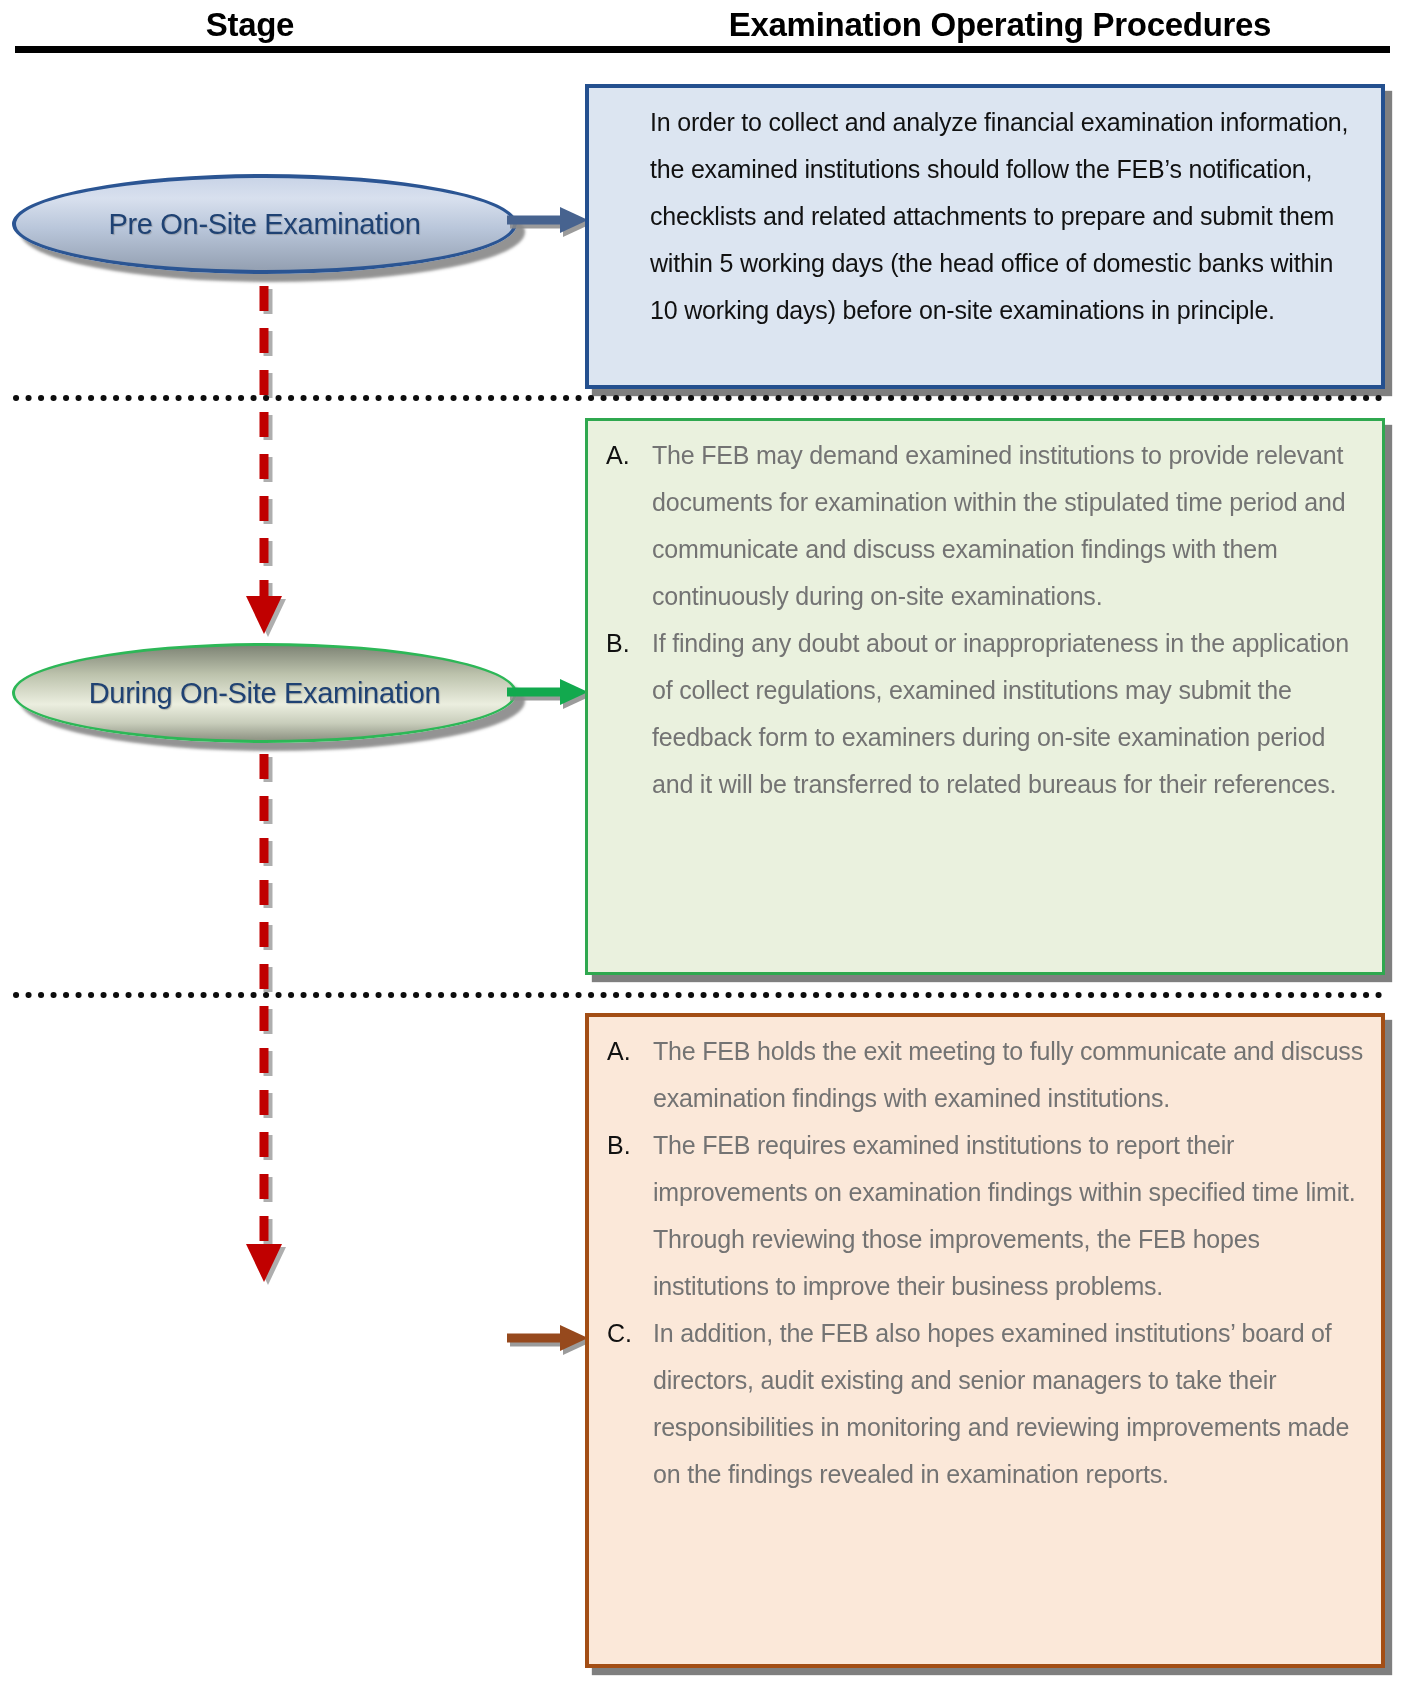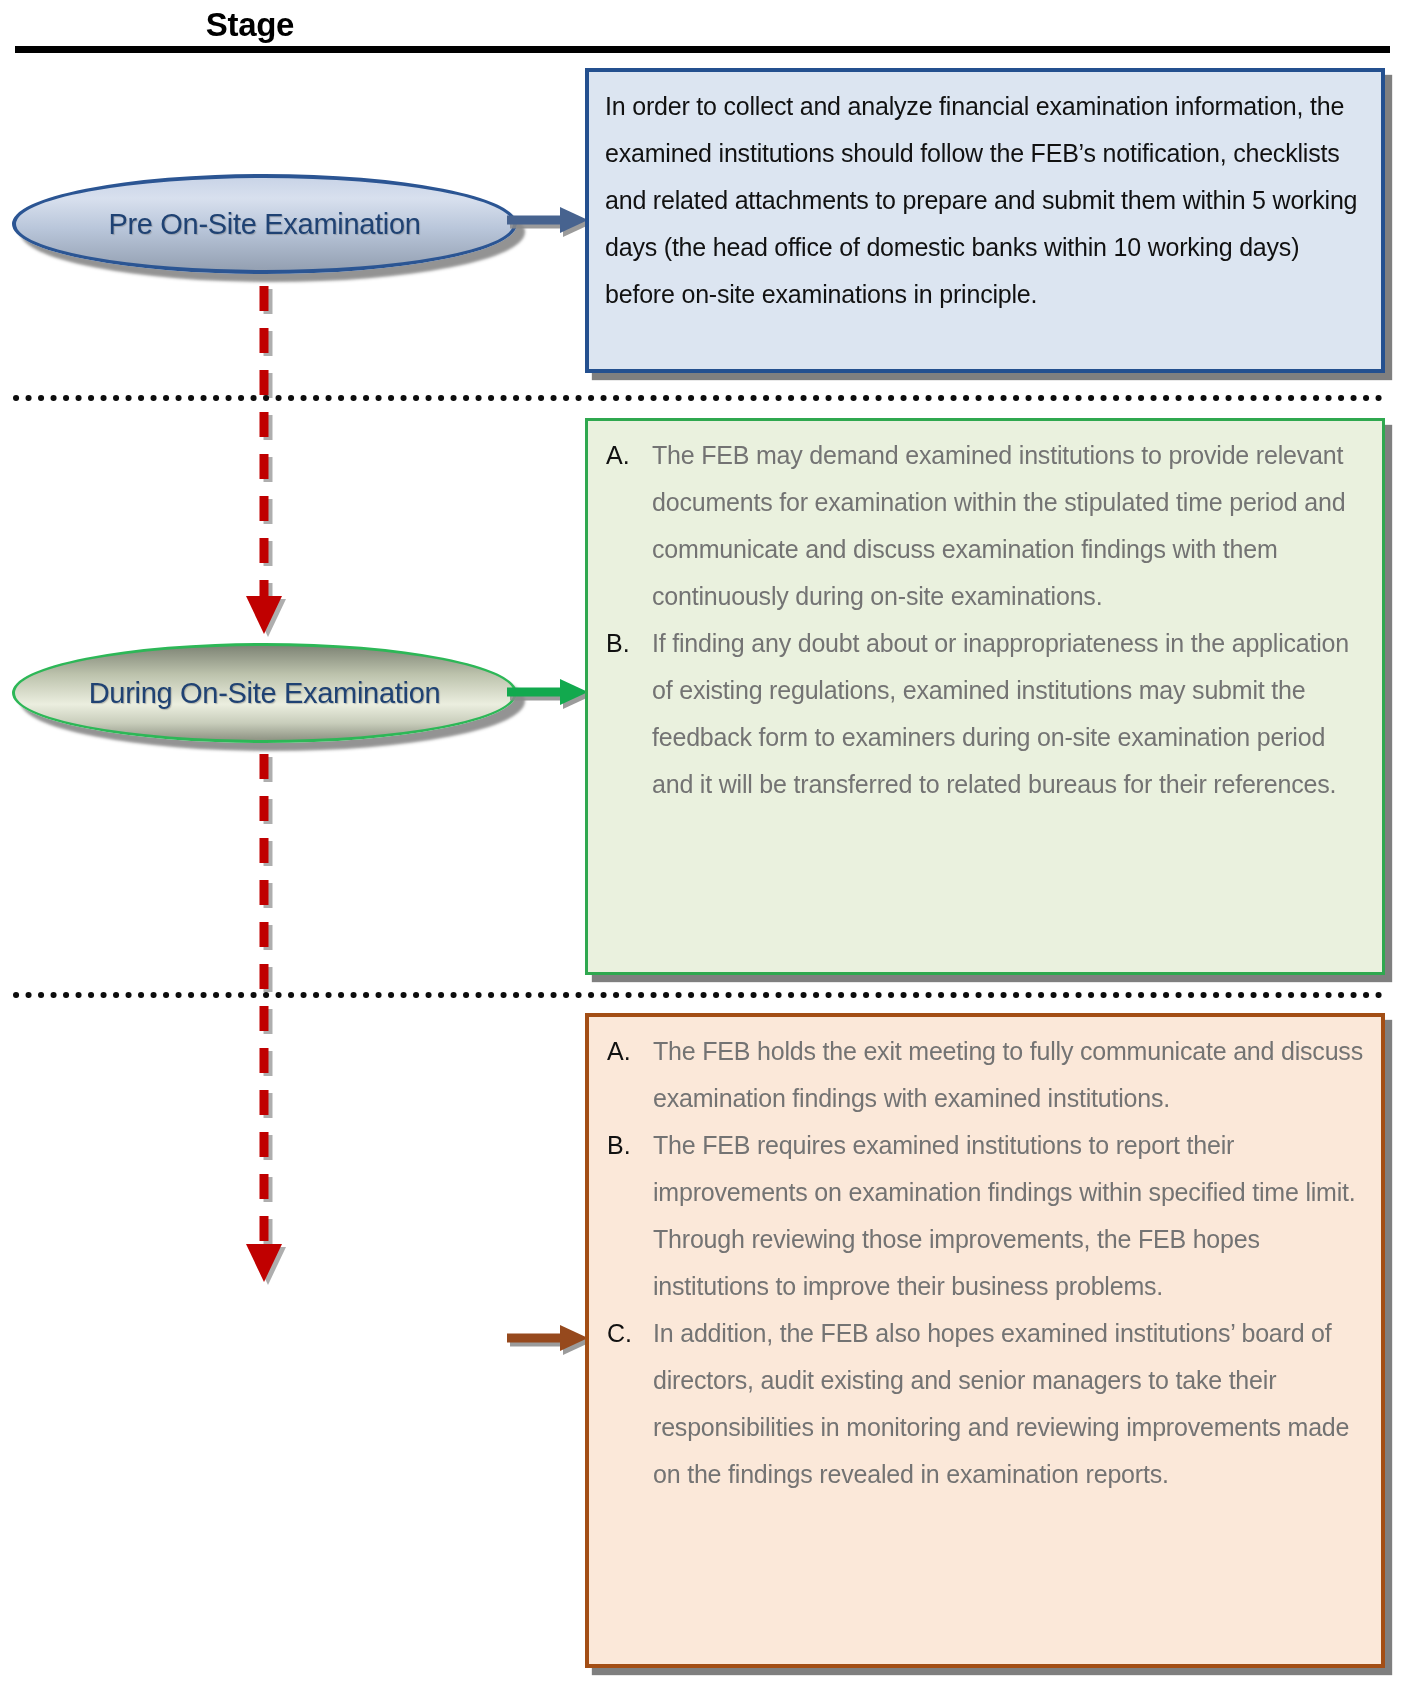--- a/index.html
+++ b/index.html
@@ -67,21 +67,21 @@
   }
 
   
   .proc-box {
     position: absolute;
     left: 585px;
     width: 800px;
     box-shadow: 7px 7px 1px #7f7f7f;
     background: #fff;
   }
-  .box1 { top: 68px;   height: 305px; border: 4px solid #24508f; background: #dce5f1; }
+  .box1 { top: 84px;   height: 305px; border: 4px solid #24508f; background: #dce5f1; padding-left: 45px; }
   .box2 { top: 418px;  height: 557px; border: 3px solid #2fa84f; background: #eaf1de; }
   .box3 { top: 1013px; height: 655px; border: 4px solid #a34e15; background: #fbe8d9; }
 
   .proc-box .para {
     padding: 11px 18px 0 16px;
     font-size: 25px;
     line-height: 47px;
     color: #111111;
     letter-spacing: -0.2px;
   }
@@ -103,20 +103,21 @@
 
   
   svg.conn { position: absolute; overflow: visible; }
 </style>
 </head>
 <body>
 
 <div class="canvas">
 
   <div class="col-header stage">Stage</div>
+  <div class="col-header proc">Examination Operating Procedures</div>
   <div class="header-rule"></div>
 
   <div class="stage-ellipse e1">
     <span class="lbl">Pre On-Site Examination</span>
   </div>
 
   <svg class="conn" style="left:505px; top:200px;" width="90" height="48" viewBox="0 0 90 48">
     <g fill="#8a8a8a" stroke="#8a8a8a" opacity="0.85" transform="translate(3,4)">
       <line x1="2" y1="20" x2="56" y2="20" stroke-width="9"></line>
       <polygon points="55,7 55,33 83,20" stroke="none"></polygon>
@@ -162,21 +163,21 @@
   </svg>
 
   <div class="proc-box box2">
     <div class="list">
       <div class="list-item">
         <span class="marker">A.</span>
         <span class="itext">The FEB may demand examined institutions to provide relevant documents for examination within the stipulated time period and communicate and discuss examination findings with them continuously during on-site examinations.</span>
       </div>
       <div class="list-item">
         <span class="marker">B.</span>
-        <span class="itext">If finding any doubt about or inappropriateness in the application of existing regulations, examined institutions may submit the feedback form to examiners during on-site examination period and it will be transferred to related bureaus for their references.</span>
+        <span class="itext">If finding any doubt about or inappropriateness in the application of collect regulations, examined institutions may submit the feedback form to examiners during on-site examination period and it will be transferred to related bureaus for their references.</span>
       </div>
     </div>
   </div>
 
   <svg class="conn" style="left:238px; top:750px;" width="52" height="540" viewBox="0 0 52 540">
     <g stroke="#9a9a9a" fill="#9a9a9a" opacity="0.8" transform="translate(4,3)">
       <line x1="26" y1="4" x2="26" y2="496" stroke-width="9" stroke-dasharray="25 17"></line>
       <polygon points="8,494 44,494 26,532" stroke="none"></polygon>
     </g>
     <g stroke="#c00000" fill="#c00000">

